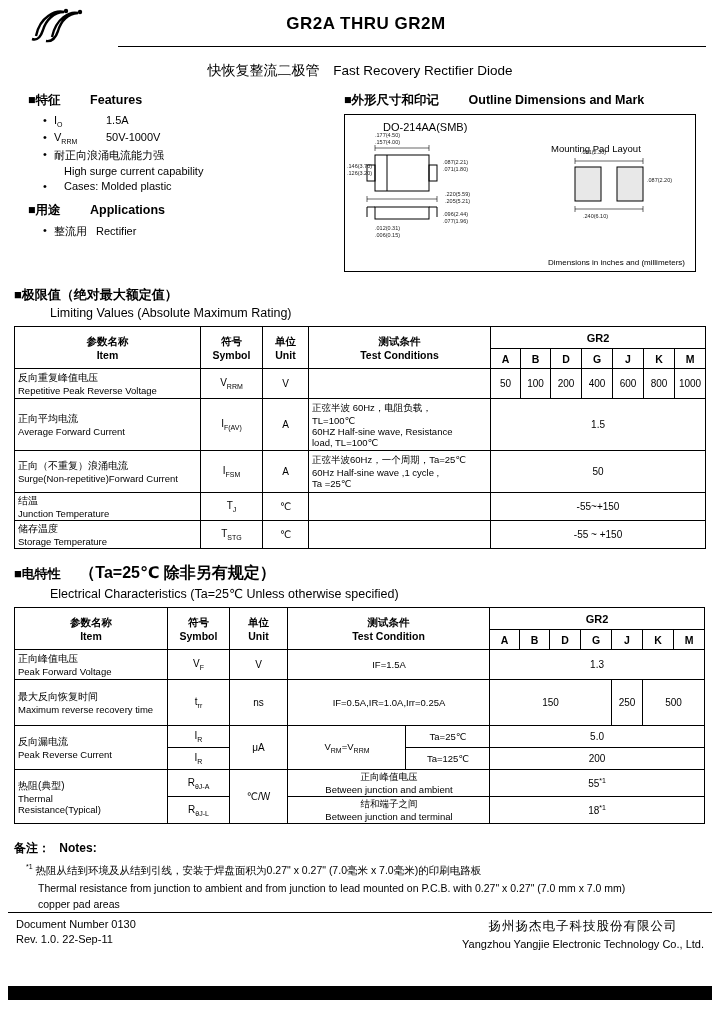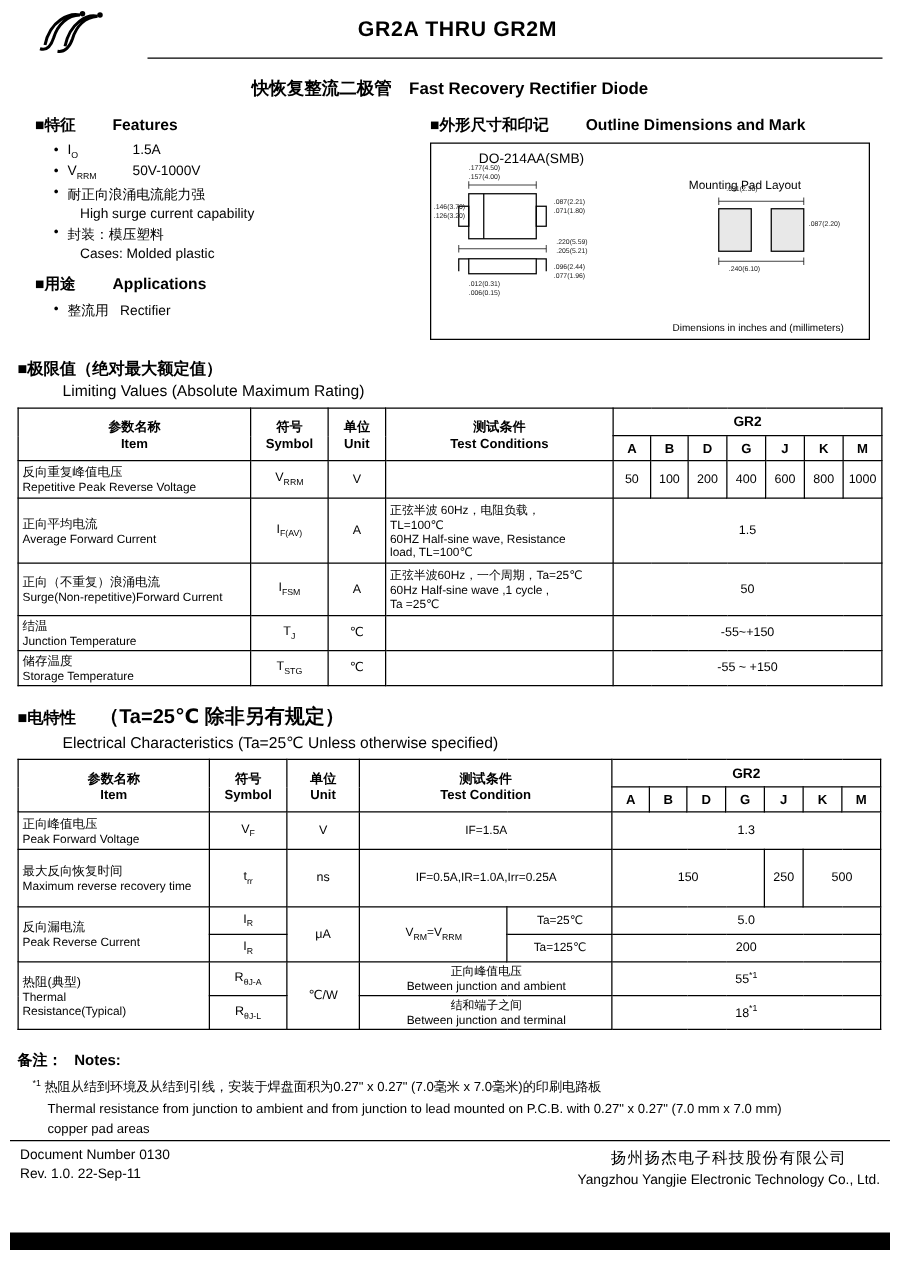--- a/index.html
+++ b/index.html
@@ -3,41 +3,41 @@
 <meta charset="utf-8">
 <style>
   html,body{margin:0;padding:0;background:#888;}
   .page{position:relative;width:720px;height:1012px;margin:0 auto;background:#fff;
         font-family:"Liberation Sans","DejaVu Sans",sans-serif;color:#000;overflow:hidden;}
   
   .header{position:relative;height:50px;}
   .logo{position:absolute;left:28px;top:6px;}
   .title{position:absolute;left:12px;right:0;top:14px;text-align:center;font-size:17px;font-weight:bold;letter-spacing:.5px;}
   .header-rule{position:absolute;left:118px;right:14px;top:46px;border-top:1.5px solid #000;}
-  .subtitle{margin-top:12px;text-align:center;font-weight:bold;font-size:14px;}
+  .subtitle{margin-top:12px;text-align:center;font-weight:normal;font-size:14px;}
   .subtitle .en{margin-left:10px;font-size:13.5px;}
   
   .cols{display:flex;padding:0 14px;margin-top:12px;}
   .col-left{width:330px;padding-left:14px;box-sizing:border-box;}
   .col-right{width:362px;}
   .sec-head{font-weight:bold;font-size:12.5px;margin-bottom:5px;}
   .sec-head .en{margin-left:26px;}
   .feat{list-style:none;margin:2px 0 10px;padding-left:26px;font-size:11px;}
   .feat li{margin:3px 0;position:relative;}
   .feat li::before{content:"•";position:absolute;left:-11px;top:0;}
   .feat .sym{display:inline-block;min-width:52px;}
   sub{font-size:7px;} sup{font-size:7px;}
   .sub-line{margin-left:10px;margin-top:2px;}
   
   .outline-box{position:relative;margin-top:4px;width:352px;height:158px;border:1px solid #000;box-sizing:border-box;}
   .pkg-label{position:absolute;left:38px;top:6px;font-size:11px;}
   .pad-label{position:absolute;left:206px;top:28px;font-size:9.5px;}
   .outline-svg{position:absolute;left:0;top:0;}
   .dim{position:absolute;font-size:5.5px;line-height:1.3;color:#222;white-space:pre-line;}
-  .dims-note{position:absolute;right:20px;bottom:4px;font-size:8px;}
+  .dims-note{position:absolute;right:10px;bottom:4px;font-size:8px;}
   
   .tbl-head{padding:0 14px;margin-top:14px;}
   .tbl-head .cn{font-weight:bold;font-size:13px;}
   .tbl-head .cn2{font-weight:bold;font-size:16px;margin-left:14px;}
   .tbl-head .en{font-weight:normal;font-size:12.5px;margin-left:36px;margin-top:2px;}
   table.t{border-collapse:collapse;margin:6px 14px 0;table-layout:fixed;width:691px;}
   .t th,.t td{border:1px solid #000;padding:1px 2px;font-size:10px;vertical-align:middle;overflow:hidden;}
   .t th{font-weight:bold;font-size:10.5px;text-align:center;}
   .t .c{text-align:center;}
   .t .item{text-align:left;padding-left:3px;}
@@ -93,21 +93,20 @@
           <span class="sym"><span>I</span><sub>O</sub></span><span class="val">1.5A</span>
         </li>
         <li>
           <span class="sym"><span>V</span><sub>RRM</sub></span><span class="val">50V-1000V</span>
         </li>
         <li>
           <div>耐正向浪涌电流能力强</div>
           <div class="sub-line">High surge current capability</div>
         </li>
         <li>
-          <div>封装：模压塑料</div>
           <div class="sub-line">Cases: Molded plastic</div>
         </li>
       </ul>
       <div class="sec-head">
         <span class="cn">■用途</span>
         <span class="en">Applications</span>
       </div>
       <ul class="feat">
         <li>
           <span>整流用</span>

